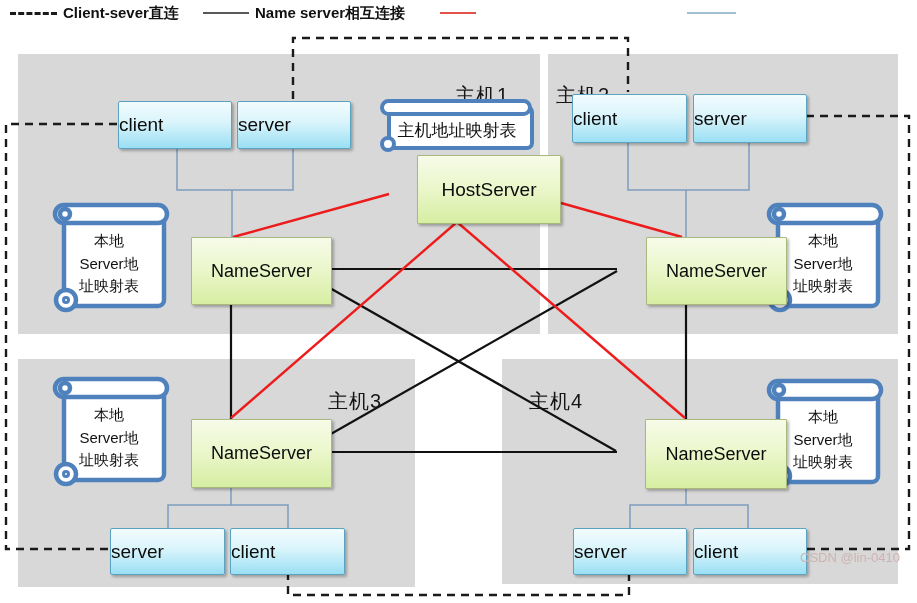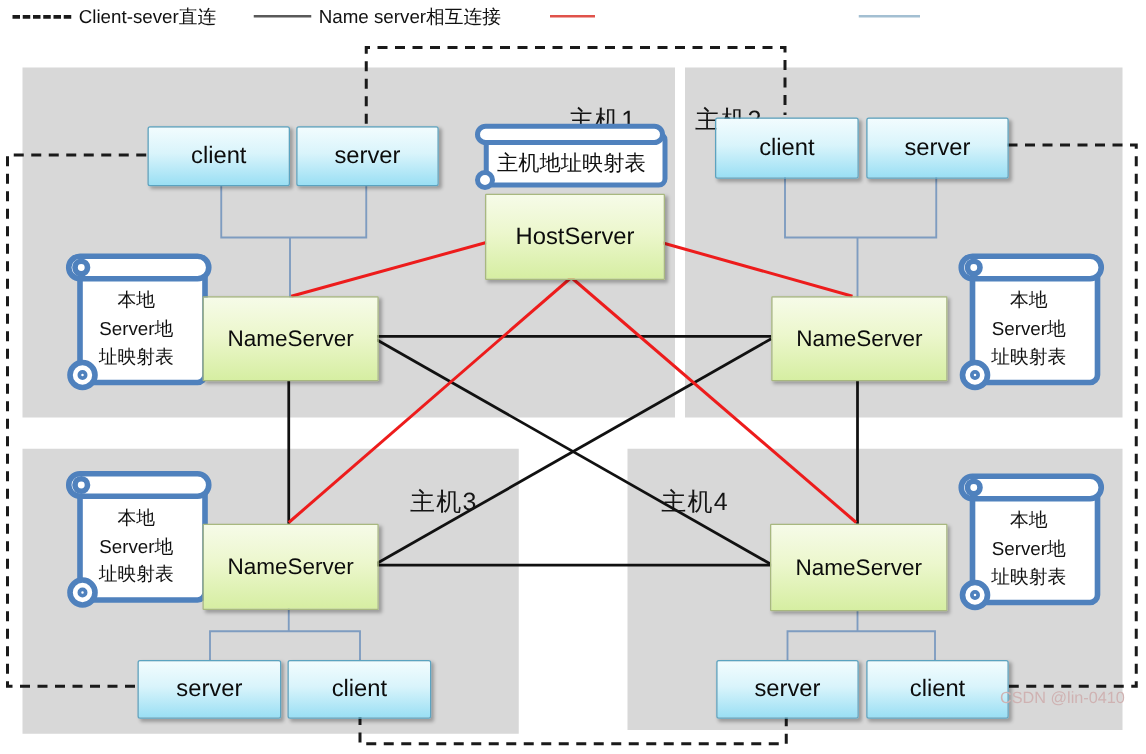--- a/index.html
+++ b/index.html
@@ -1,45 +1,45 @@
 <!DOCTYPE html>
 <html><head>
 <meta charset="utf-8">
 <style>
   html,body{margin:0;padding:0;background:#ffffff;}
   .stage{
     position:relative;width:917px;height:603px;overflow:hidden;
     font-family:"Liberation Sans","DejaVu Sans",sans-serif;
     background:#ffffff;color:#111;
   }
-  .abs{position:absolute;}
+  .abs{position:absolute;font-weight:bold;}
   
   .legend-label{position:absolute;top:4px;font-size:15px;color:#111;white-space:nowrap;}
   .legend-line{position:absolute;top:12px;height:0;}
   .leg-dashed{border-top:3px dashed #1a1a1a;}
   .leg-gray{border-top:2px solid #595959;}
   .leg-red{border-top:2px solid #e0524a;}
   .leg-blue{border-top:2px solid #a3bfd2;}
   
   .panel{position:absolute;background:#d8d8d8;}
   .host-label{position:absolute;font-size:20px;color:#151515;white-space:nowrap;letter-spacing:1px;margin-top:20px;}
   
   .cyan-box{
-    position:absolute;display:flex;align-items:center;justify-content:center;
+    position:absolute;display:flex;align-items:center;justify-content:flex-start;
     background:linear-gradient(to bottom,#f2fcfe 0%,#d9f4fb 45%,#9adff4 100%);
     border:1px solid #5ba3c0;border-radius:2px;
     box-shadow:2px 2px 3px rgba(0,0,0,0.28);
     font-size:19px;color:#0c0c0c;z-index:4;
   }
   .green-box{
     position:absolute;display:flex;align-items:center;justify-content:center;
     background:linear-gradient(to bottom,#f6fbe8 0%,#ecf7cd 45%,#d6eea2 100%);
     border:1px solid #a8b87f;border-radius:1px;
     box-shadow:2px 2px 3px rgba(0,0,0,0.28);
-    font-size:18px;color:#0c0c0c;z-index:4;
+    font-size:18px;color:#0c0c0c;z-index:4;margin-left:29px;
   }
   .scroll-wrap{position:absolute;z-index:3;}
   .scroll-text{
     position:absolute;width:100%;text-align:center;
     font-size:15px;line-height:1.5;color:#111;
   }
   .hostmap-text{
     position:absolute;width:100%;text-align:center;
     font-size:17px;color:#111;
   }

